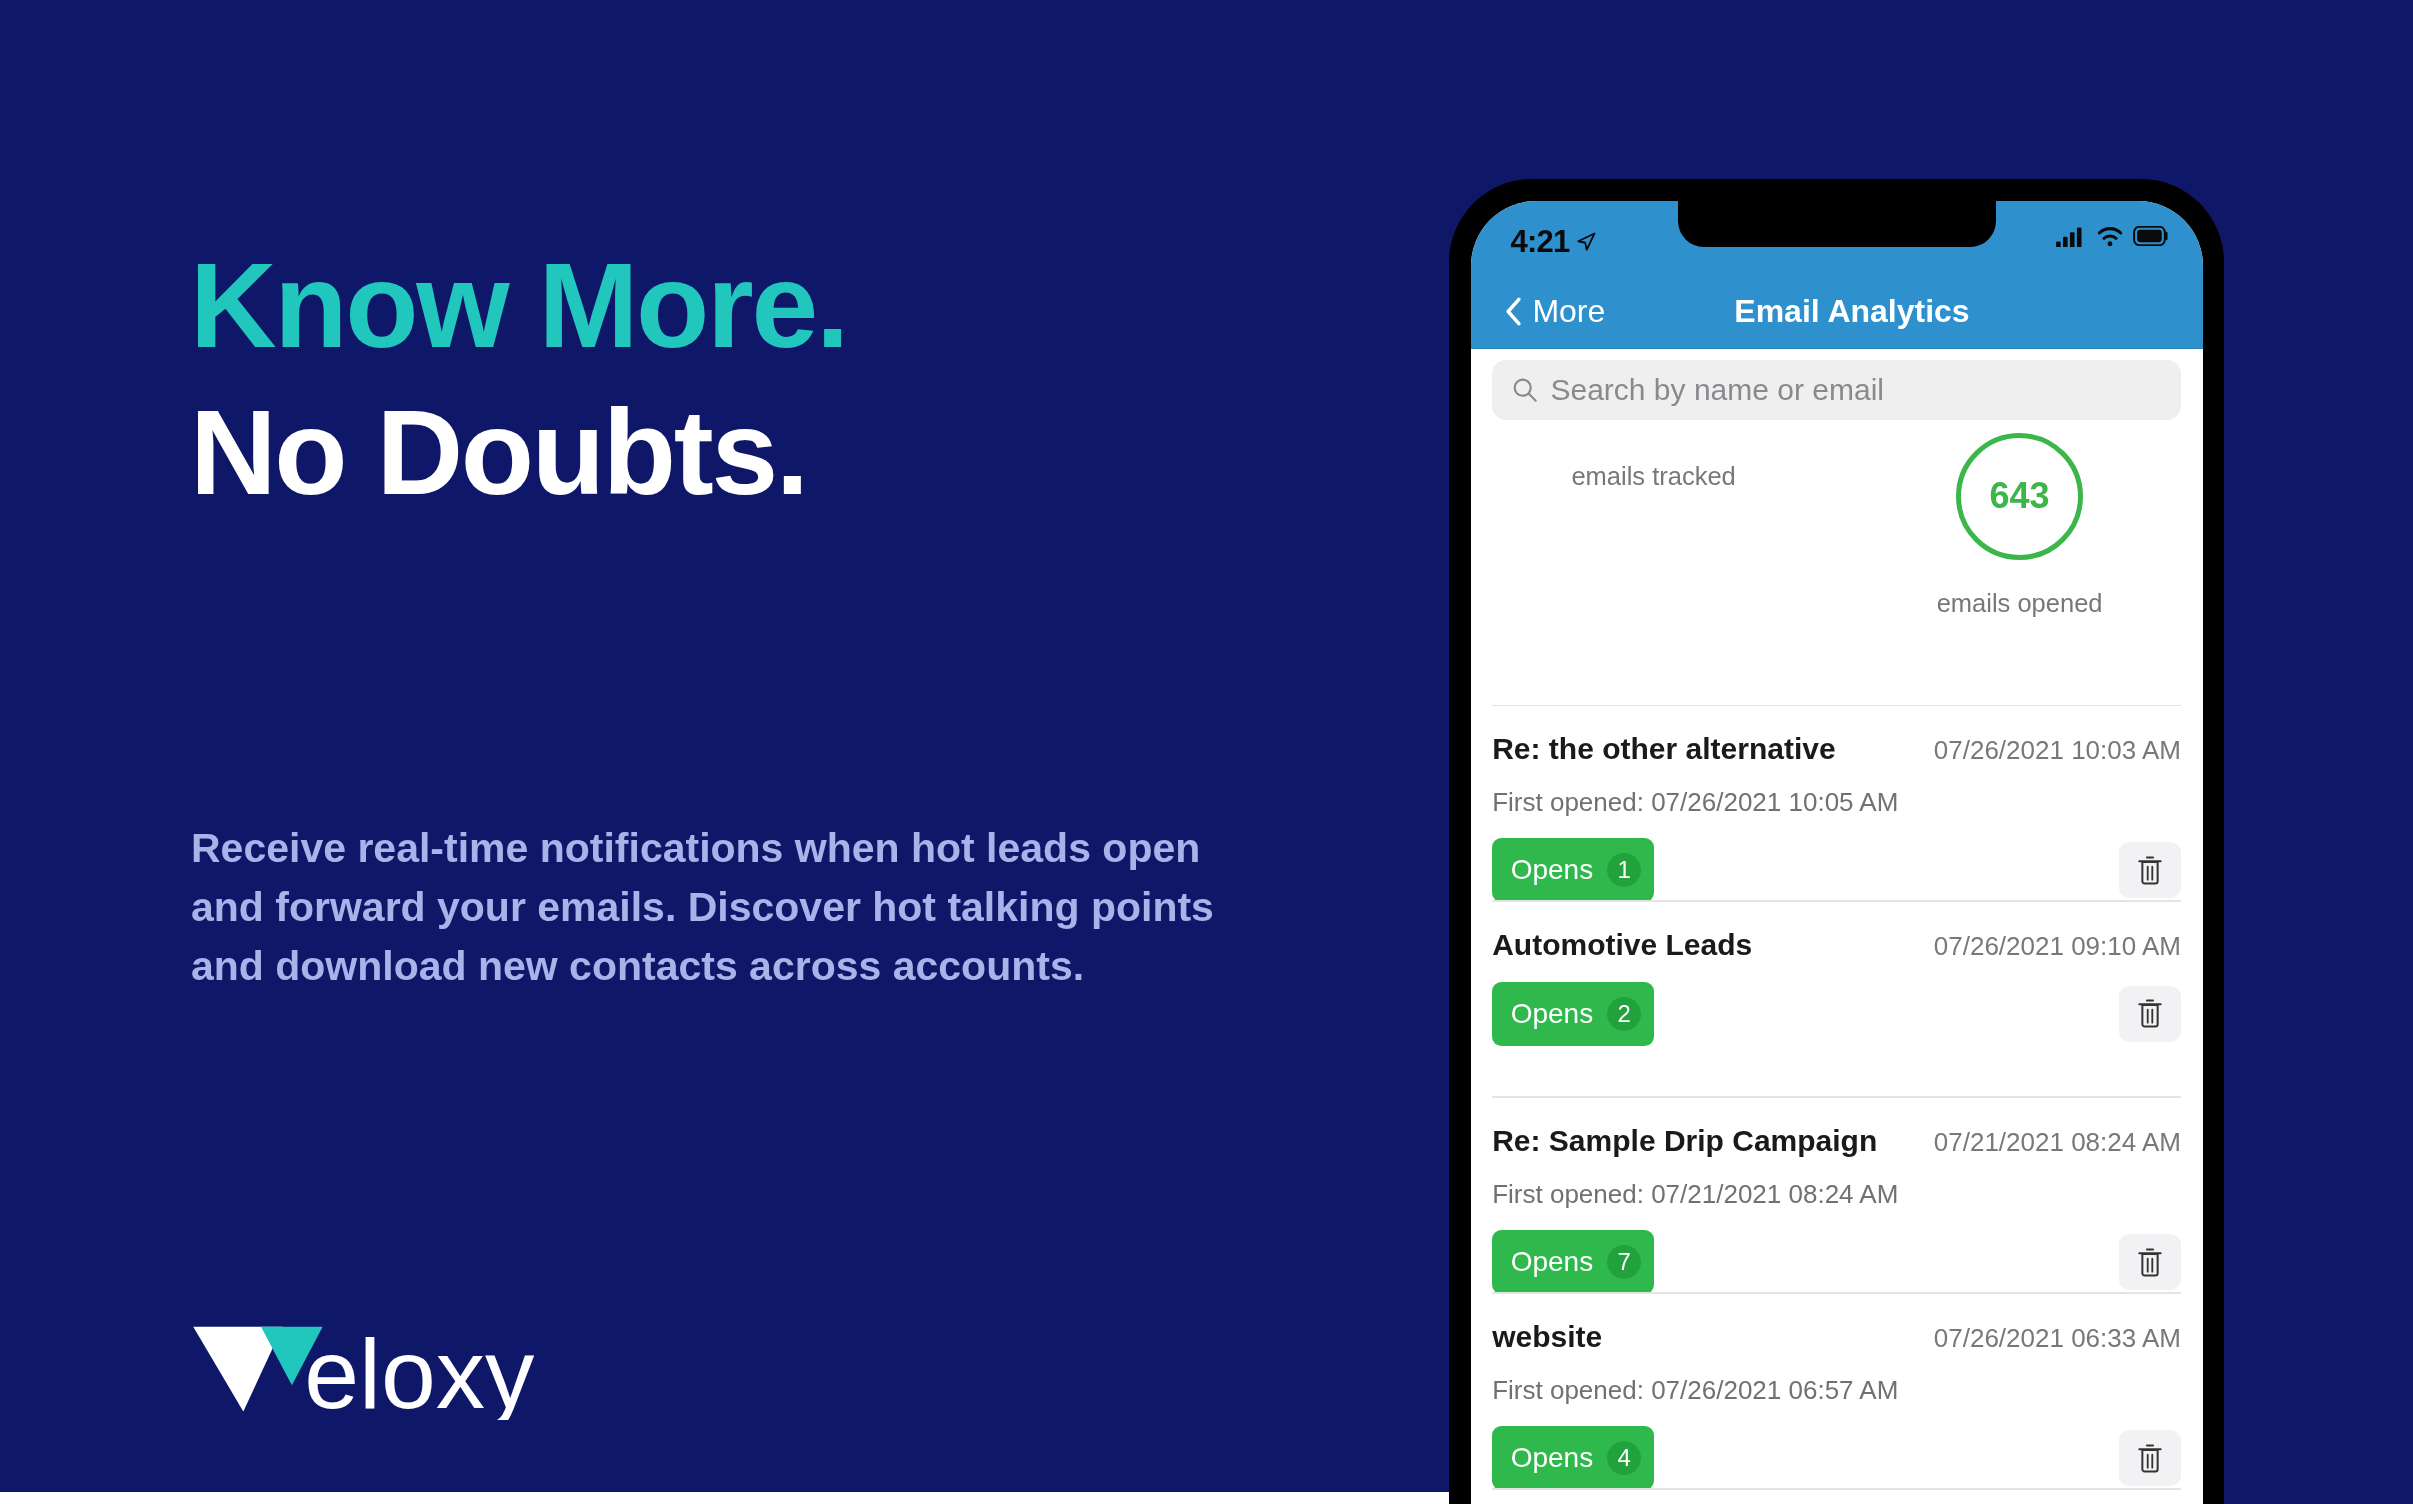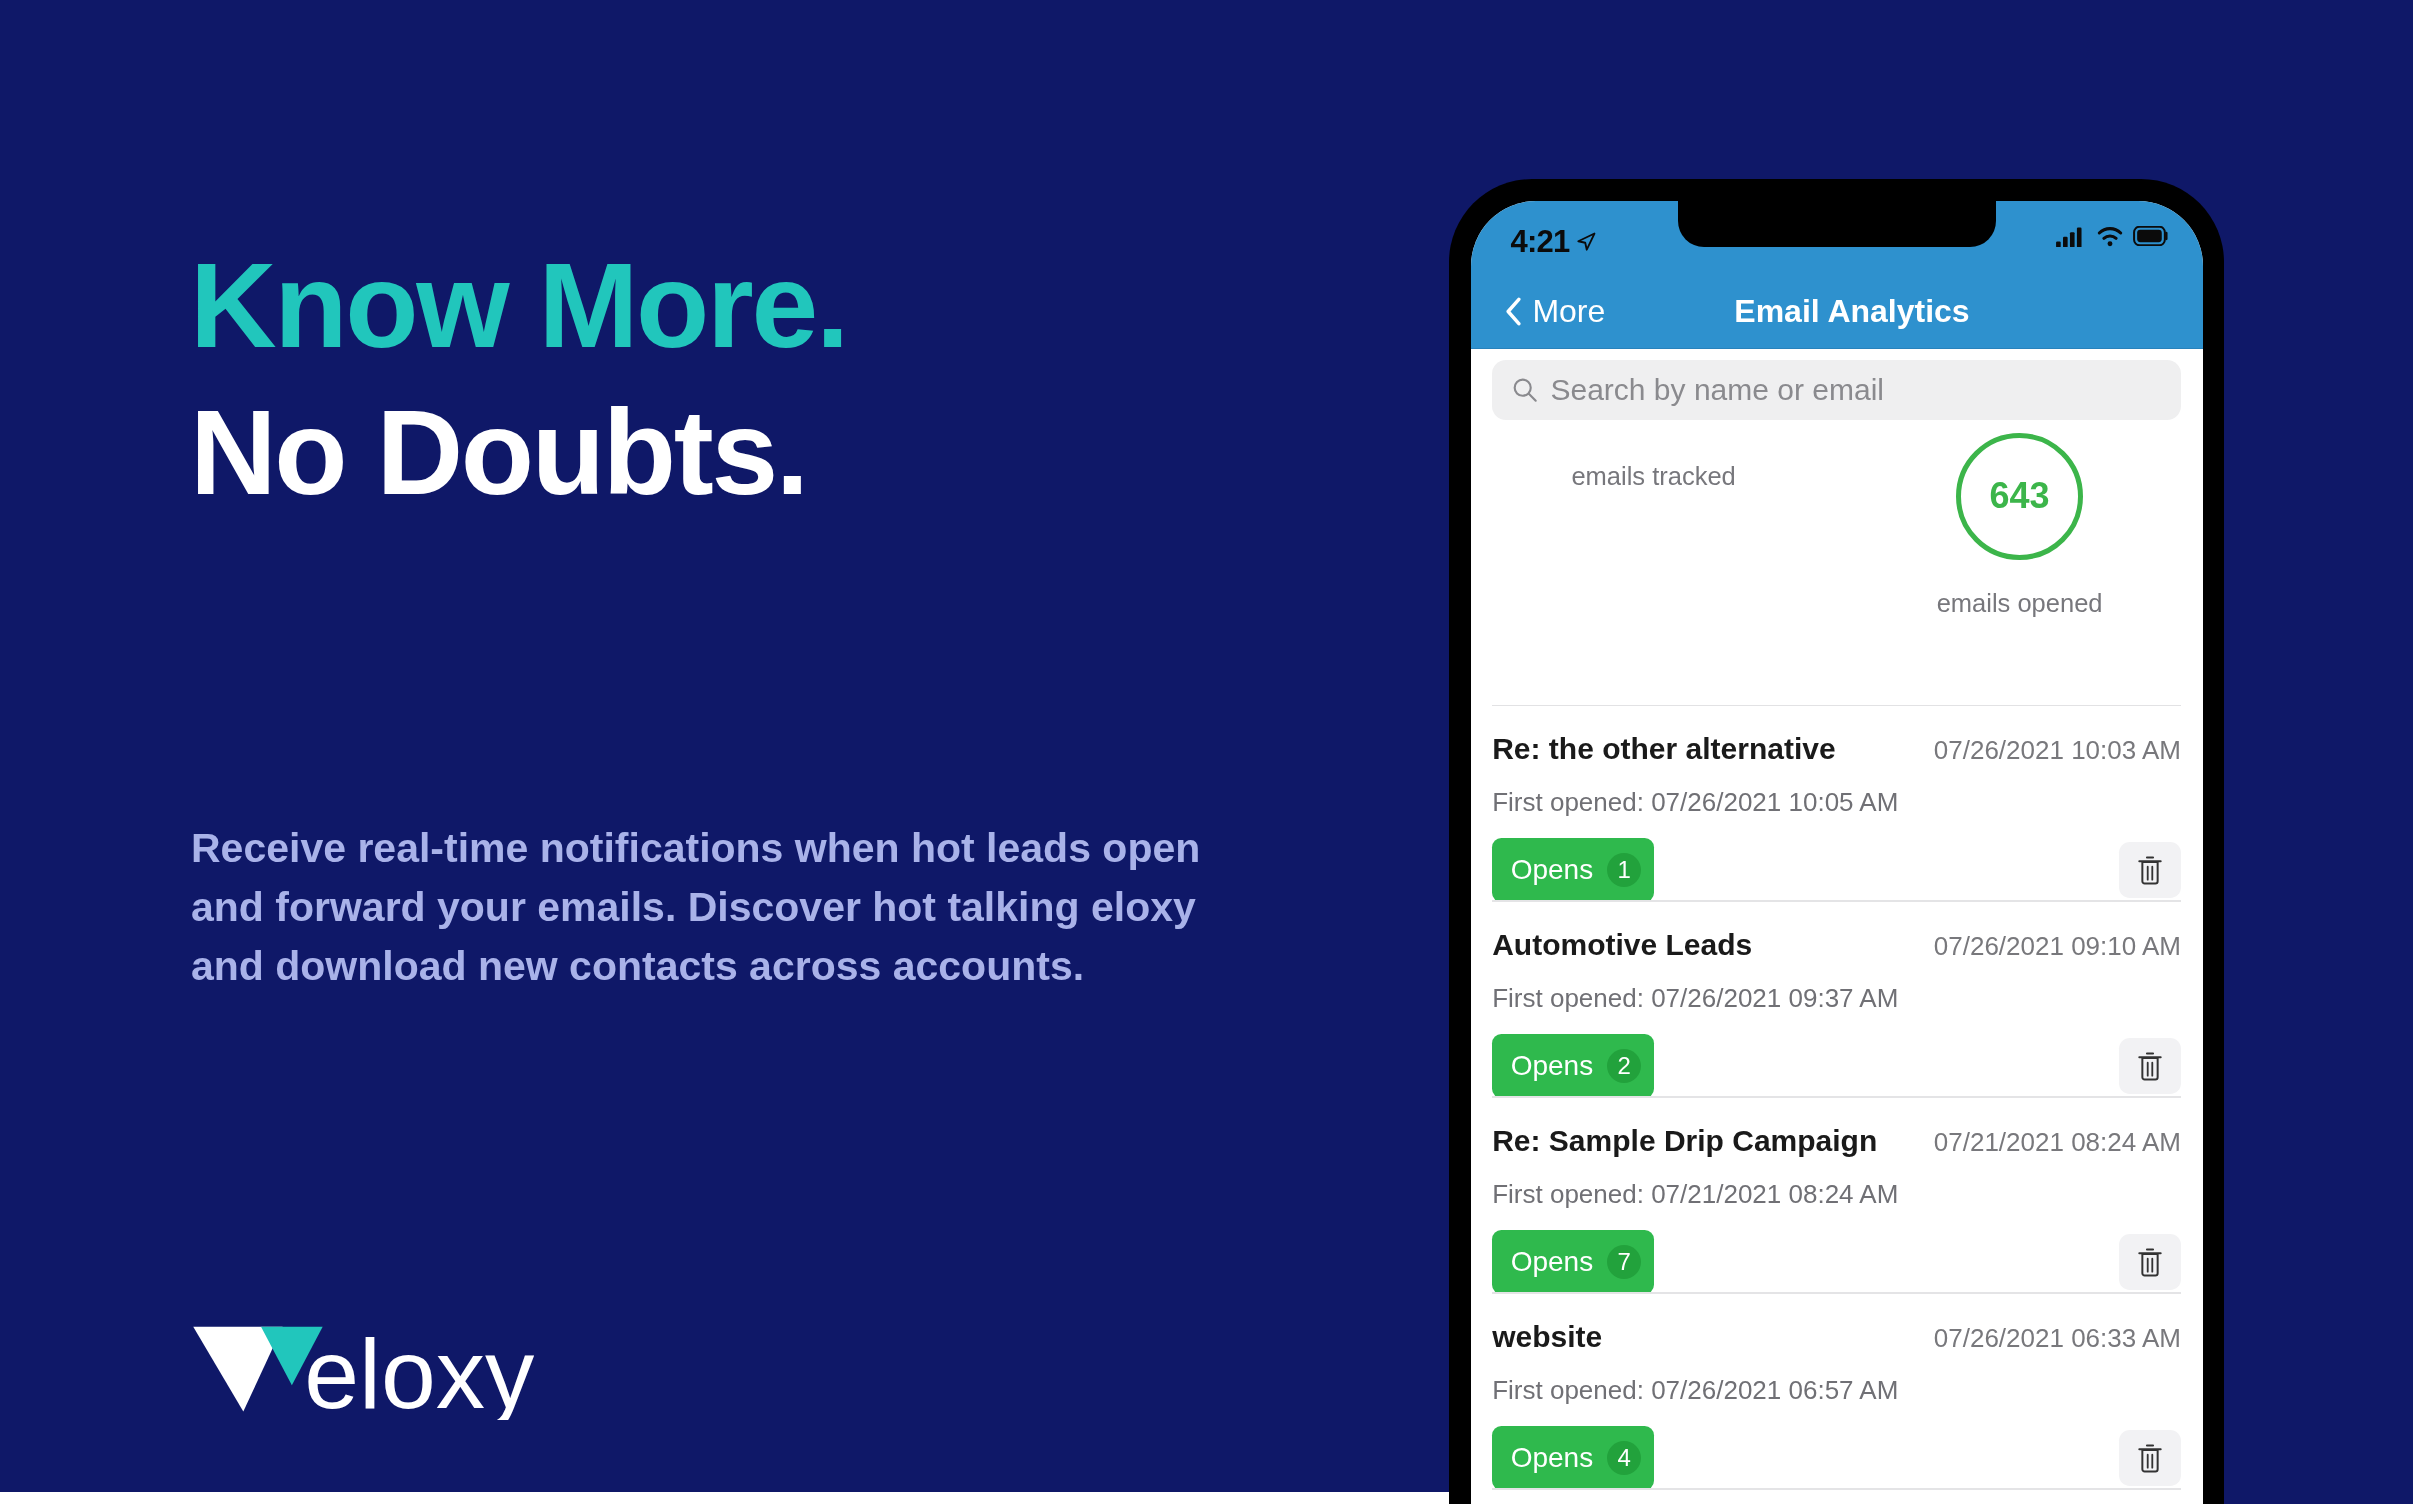--- a/index.html
+++ b/index.html
@@ -162,21 +162,21 @@
   <div class="bg-navy-right"></div>
   <div class="bottom-white"></div>
 
   <div class="headline">
     <div class="hl-line hl-teal">Know More.</div>
     <div class="hl-line hl-white">No Doubts.</div>
   </div>
 
   <div class="bodycopy">
     <div>Receive real-time notifications when hot leads open</div>
-    <div>and forward your emails. Discover hot talking eloxy</div>
+    <div>and forward your emails. Discover hot talking points</div>
     <div>and download new contacts across accounts.</div>
   </div>
 
   <div class="logo">
     <svg width="402" height="104" viewBox="0 0 520 135">
       <polygon points="2,14 118,14 67,124" fill="#ffffff"></polygon>
       <polygon points="90,14 170,14 130,90" fill="#21C6BC"></polygon>
       <text x="146" y="120" font-family="Liberation Sans, sans-serif" font-size="128" font-weight="400" fill="#ffffff">eloxy</text>
     </svg>
   </div>
@@ -269,21 +269,20 @@
             </div>
           </div>
           <div class="row-sep"></div>
         </div>
 
         <div class="row">
           <div class="row-top">
             <span class="row-subj">Automotive Leads</span>
             <span class="row-date">07/26/2021 09:10 AM</span>
           </div>
-          <div class="row-first">First opened: 07/26/2021 09:37 AM</div>
           <div class="row-bottom">
             <div class="opens">
               <span class="opens-label">Opens</span>
               <span class="opens-count">2</span>
             </div>
             <div class="trash">
               <svg width="26" height="31" viewBox="0 0 34 40">
                 <path d="M13 3 h8 M3 8 h28" stroke="#333" stroke-width="2.6" stroke-linecap="round"></path>
                 <path d="M7 9 h20 v25 a3 3 0 0 1 -3 3 h-14 a3 3 0 0 1 -3 -3 z" fill="none" stroke="#333" stroke-width="2.6"></path>
                 <path d="M14 15 v17 M20 15 v17" stroke="#333" stroke-width="2.4" stroke-linecap="round"></path>

